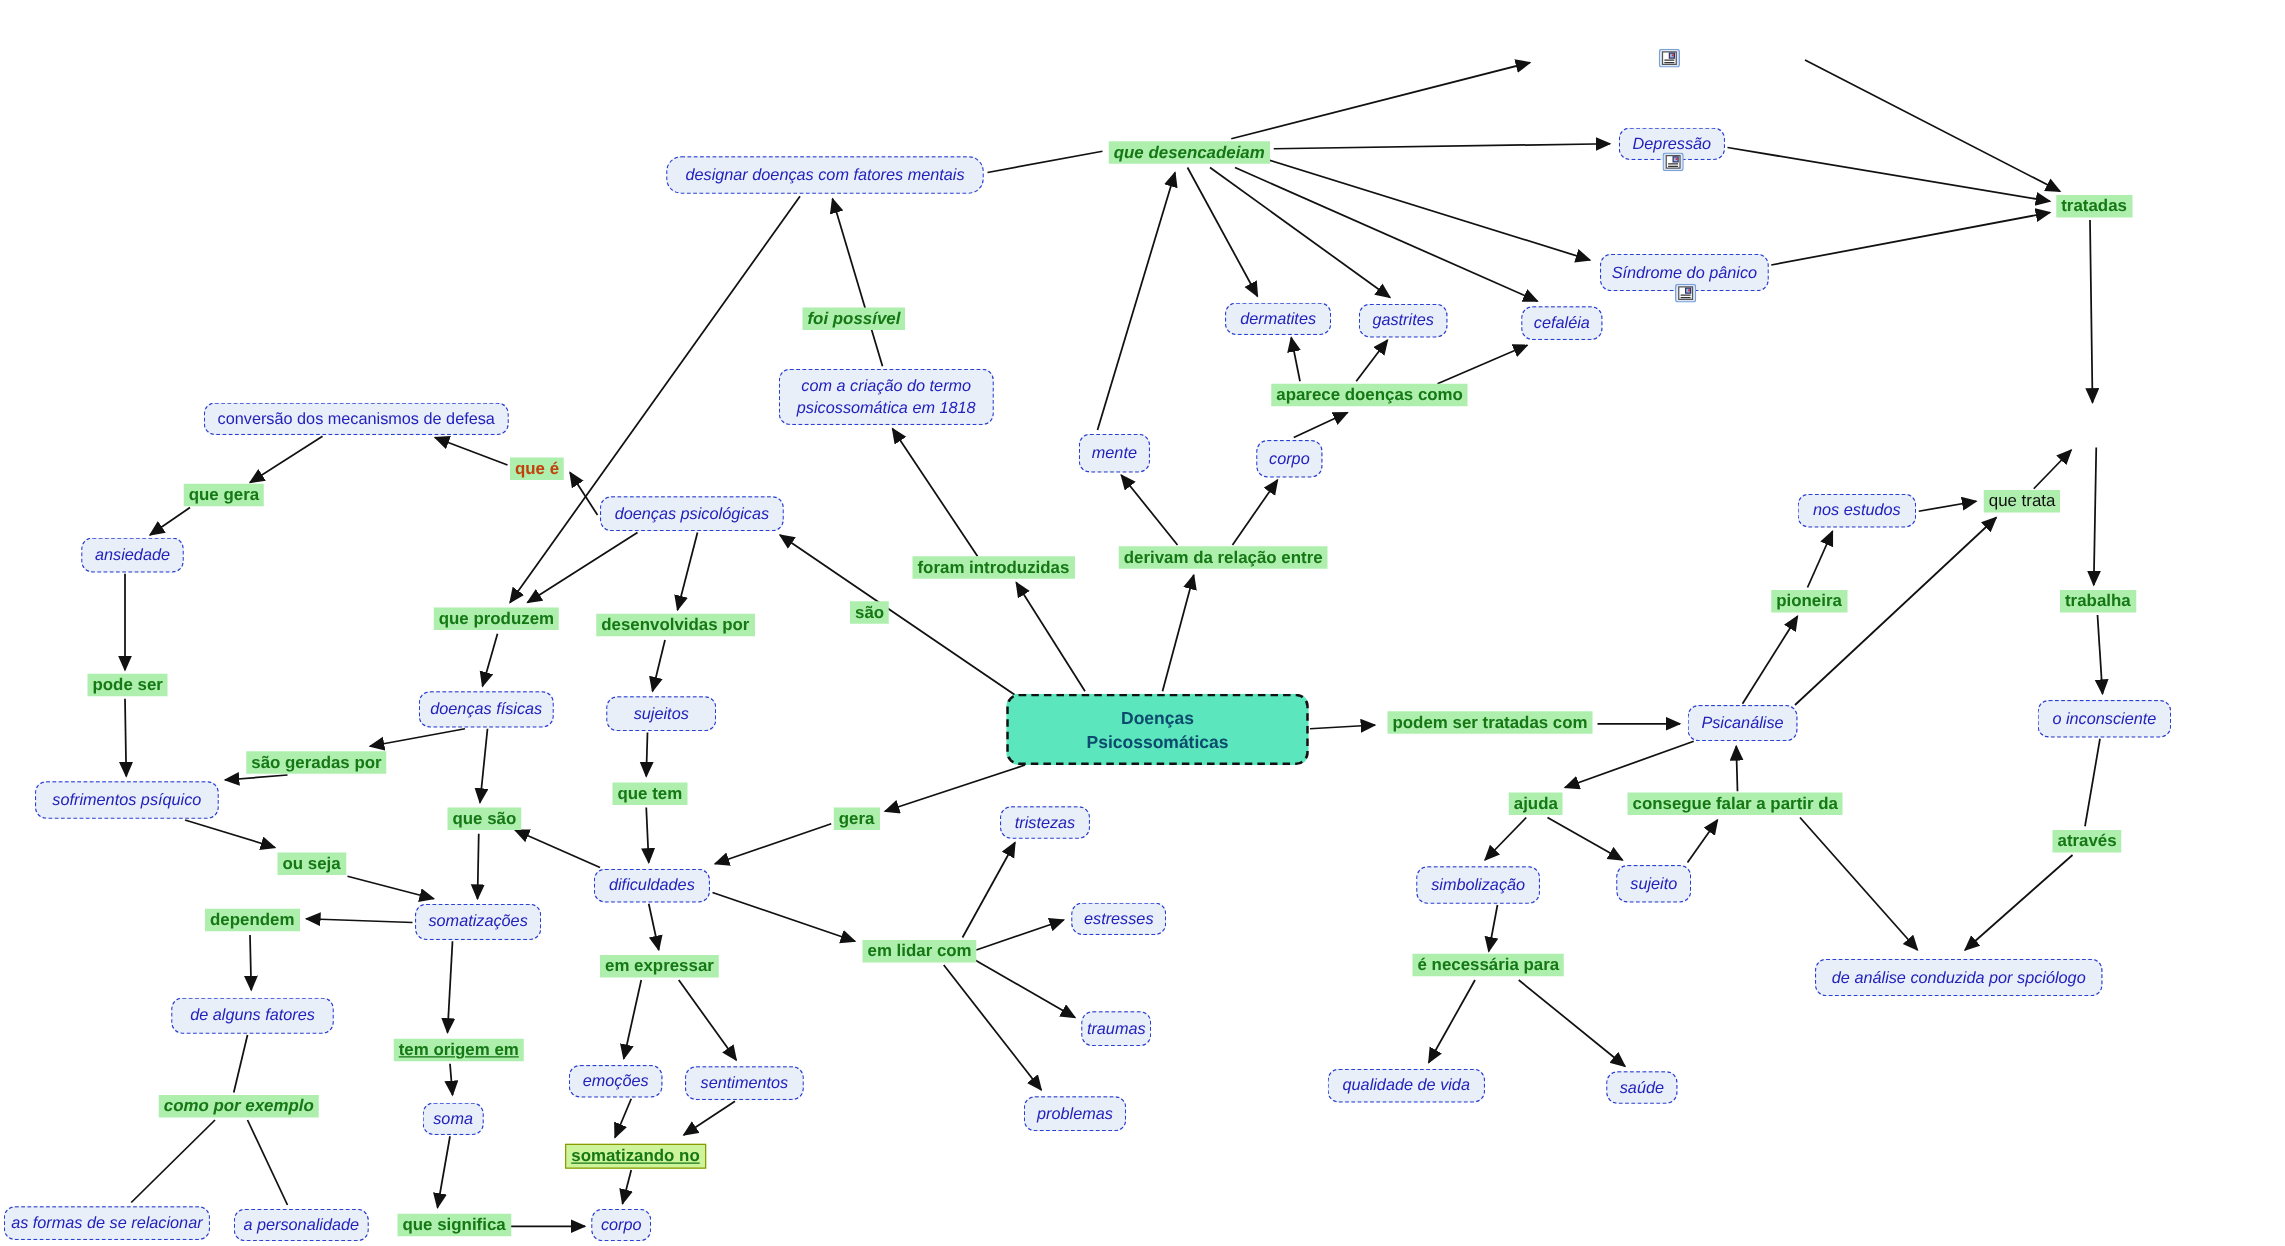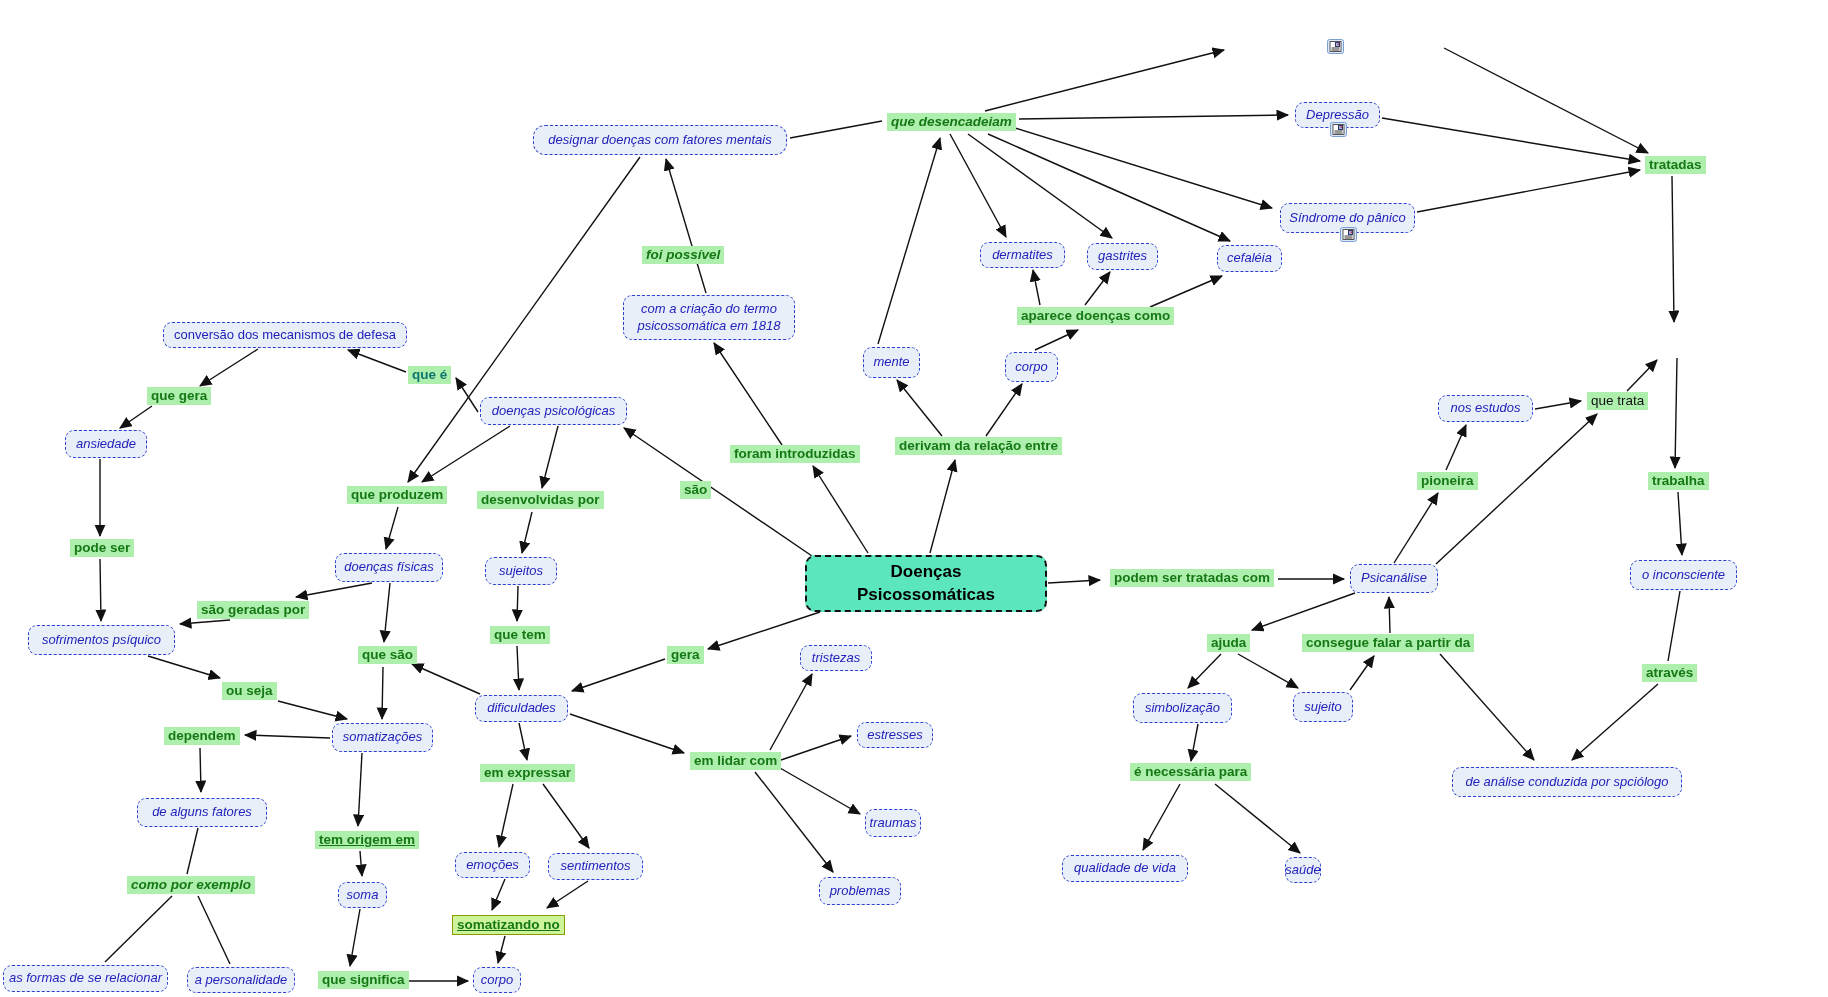--- a/index.html
+++ b/index.html
@@ -9,25 +9,25 @@
   #edges-svg line{stroke:#111;stroke-width:1.4;}
   .concept{position:absolute;display:flex;align-items:center;justify-content:center;
            text-align:center;background:#e9eff9;border:1px dashed #2b3fd0;border-radius:9px;
            color:#2222bb;font-style:italic;font-size:13px;line-height:1.25;
            white-space:pre-line;box-sizing:border-box;padding:1px 3px;}
   .concept.up{font-style:normal;}
   .phrase{position:absolute;background:#aeefae;color:#157815;font-weight:bold;
           font-size:13.5px;padding:1px 4px;white-space:nowrap;line-height:1.2;}
   .phrase.it{font-style:italic;}
   .phrase.plain{color:#111;font-weight:normal;}
-  .phrase.dark{color:#0f766e;}
+  .phrase.dark{color:#c2410c;}
   .phrase.box{background:#cdf39b;border:1px solid #8a9a00;text-decoration:underline;}
   #main-node{position:absolute;display:flex;align-items:center;justify-content:center;
              text-align:center;background:#5ce6bd;border:2px dashed #111;border-radius:10px;
-             color:#000000;font-weight:bold;font-size:17px;line-height:1.3;
+             color:#0c4a6e;font-weight:bold;font-size:14px;line-height:1.3;
              white-space:pre-line;box-sizing:border-box;}
   .res-icon{position:absolute;width:17px;height:15px;line-height:0;}
 </style>
 </head>
 <body>
 
 <div id="stage">
   <svg id="edges-svg" width="1828" height="997">
     <defs>
       <marker id="ah" markerWidth="10" markerHeight="9" refX="8.2" refY="4" orient="auto">
@@ -154,40 +154,40 @@
     <div class="concept" style="left: 623px; top: 295px; width: 172px; height: 45px;">com a criação do termo
 psicossomática em 1818</div>
     <div class="concept" style="left: 480px; top: 397px; width: 147px; height: 28px;">doenças psicológicas</div>
     <div class="concept" style="left: 863px; top: 347px; width: 57px; height: 31px;">mente</div>
     <div class="concept" style="left: 1005px; top: 352px; width: 53px; height: 30px;">corpo</div>
     <div class="concept" style="left: 980px; top: 242px; width: 85px; height: 26px;">dermatites</div>
     <div class="concept" style="left: 1087px; top: 243px; width: 71px; height: 27px;">gastrites</div>
     <div class="concept" style="left: 1217px; top: 245px; width: 65px; height: 27px;">cefaléia</div>
     <div class="concept" style="left: 1438px; top: 395px; width: 95px; height: 27px;">nos estudos</div>
     <div class="concept" style="left: 335px; top: 553px; width: 108px; height: 29px;">doenças físicas</div>
-    <div class="concept" style="left: 485px; top: 557px; width: 72px; height: 28px;">sujeitos</div>
+    <div class="concept" style="left: 485px; top: 557px; width: 88px; height: 28px;">sujeitos</div>
     <div class="concept" style="left: 28px; top: 625px; width: 147px; height: 30px;">sofrimentos psíquico</div>
     <div class="concept" style="left: 332px; top: 723px; width: 101px; height: 29px;">somatizações</div>
     <div class="concept" style="left: 137px; top: 798px; width: 130px; height: 29px;">de alguns fatores</div>
     <div class="concept" style="left: 475px; top: 695px; width: 93px; height: 27px;">dificuldades</div>
     <div class="concept" style="left: 800px; top: 645px; width: 72px; height: 26px;">tristezas</div>
     <div class="concept" style="left: 857px; top: 722px; width: 76px; height: 26px;">estresses</div>
     <div class="concept" style="left: 865px; top: 809px; width: 56px; height: 28px;">traumas</div>
     <div class="concept" style="left: 819px; top: 877px; width: 82px; height: 28px;">problemas</div>
     <div class="concept" style="left: 455px; top: 852px; width: 75px; height: 26px;">emoções</div>
     <div class="concept" style="left: 548px; top: 853px; width: 95px; height: 27px;">sentimentos</div>
     <div class="concept" style="left: 338px; top: 882px; width: 49px; height: 26px;">soma</div>
     <div class="concept" style="left: 473px; top: 967px; width: 48px; height: 26px;">corpo</div>
     <div class="concept" style="left: 3px; top: 965px; width: 165px; height: 27px;">as formas de se relacionar</div>
     <div class="concept" style="left: 187px; top: 967px; width: 108px; height: 26px;">a personalidade</div>
     <div class="concept" style="left: 1350px; top: 564px; width: 88px; height: 29px;">Psicanálise</div>
     <div class="concept" style="left: 1133px; top: 693px; width: 99px; height: 30px;">simbolização</div>
     <div class="concept" style="left: 1293px; top: 692px; width: 60px; height: 30px;">sujeito</div>
     <div class="concept" style="left: 1062px; top: 855px; width: 126px; height: 27px;">qualidade de vida</div>
-    <div class="concept" style="left: 1285px; top: 857px; width: 36px; height: 26px;">saúde</div>
+    <div class="concept" style="left: 1285px; top: 857px; width: 57px; height: 26px;">saúde</div>
     <div class="concept" style="left: 1630px; top: 560px; width: 107px; height: 30px;">o inconsciente</div>
     <div class="concept" style="left: 1452px; top: 767px; width: 230px; height: 30px;">de análise conduzida por spciólogo</div>
     <div class="phrase it" style="left: 887px; top: 113px;">que desencadeiam</div>
     <div class="phrase it" style="left: 642px; top: 246px;">foi possível</div>
     <div class="phrase" style="left: 1645px; top: 156px;">tratadas</div>
     <div class="phrase dark" style="left: 408px; top: 366px;">que é</div>
     <div class="phrase" style="left: 147px; top: 387px;">que gera</div>
     <div class="phrase" style="left: 70px; top: 539px;">pode ser</div>
     <div class="phrase" style="left: 197px; top: 601px;">são geradas por</div>
     <div class="phrase" style="left: 222px; top: 682px;">ou seja</div>

